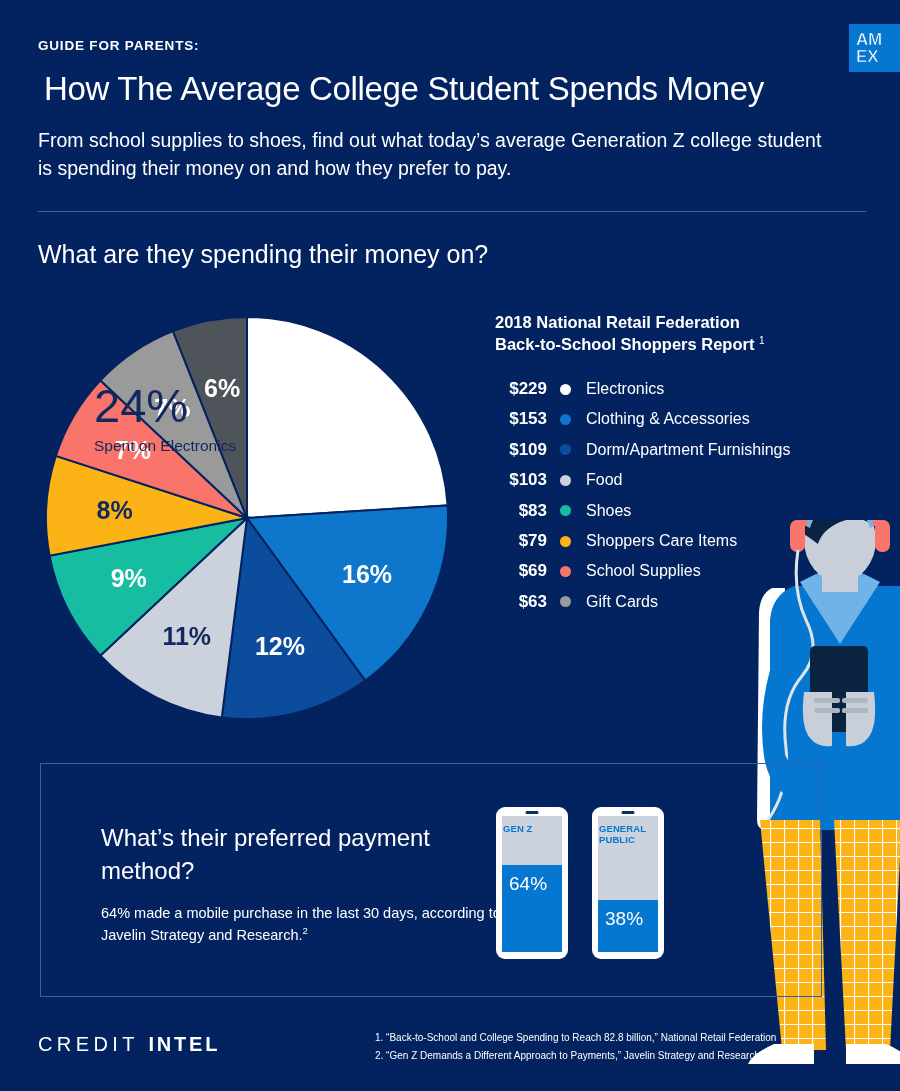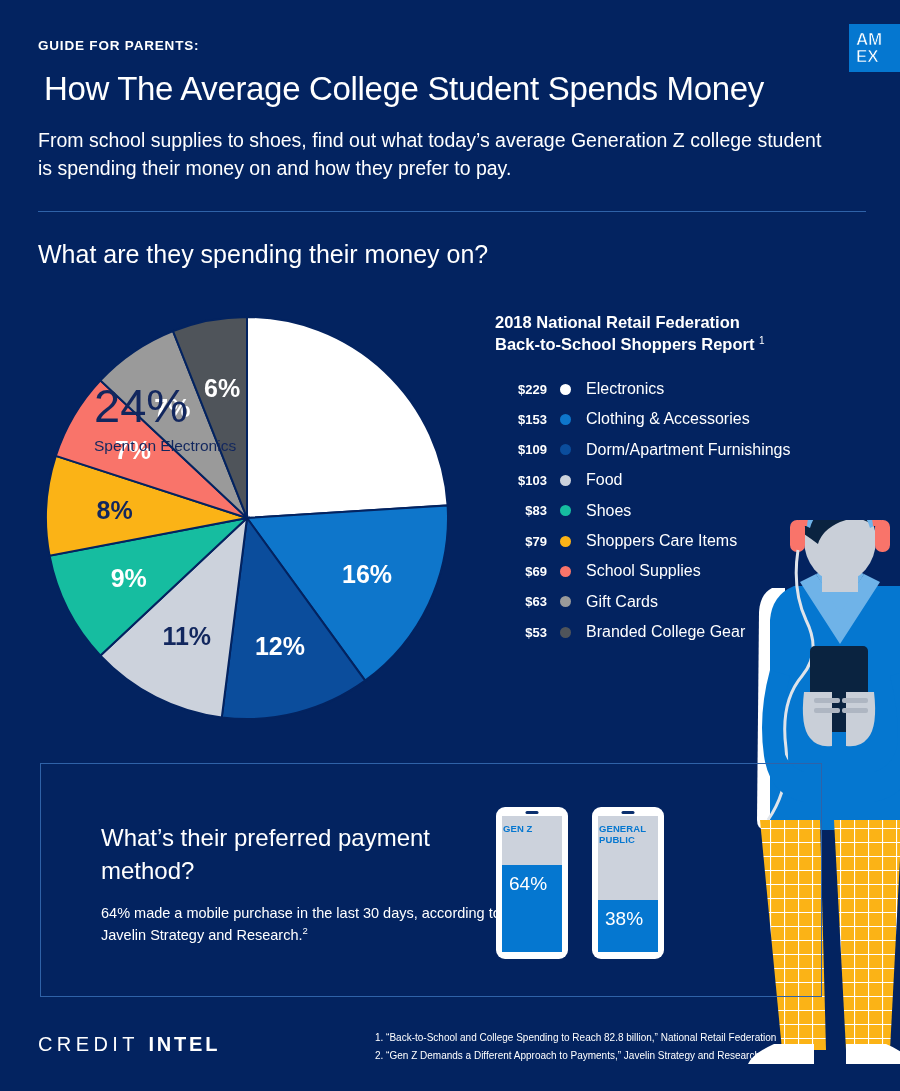--- a/index.html
+++ b/index.html
@@ -78,21 +78,21 @@
   .legend { position: absolute; left: 495px; top: 311px; width: 400px; }
   .legend-title {
     font-size: 16.5px; font-weight: bold; color: #ffffff;
     line-height: 1.36; margin-bottom: 18px;
   }
   .legend-title sup { font-size: 10px; font-weight: normal; }
   .legend-row {
     display: flex; align-items: center; height: 30.4px;
   }
   .legend-amt {
-    width: 52px; text-align: right; font-size: 13px; font-weight: bold;
+    width: 52px; text-align: right; font-size: 17px; font-weight: bold;
     color: #ffffff; flex: none;
   }
   .legend-dot {
     width: 11px; height: 11px; border-radius: 50%;
     margin-left: 13px; flex: none;
   }
   .legend-name {
     margin-left: 15px; font-size: 16px; font-weight: 300; color: #ffffff;
   }
 
@@ -240,25 +240,20 @@
         <div class="legend-row">
           <span class="legend-amt">$69</span>
           <span class="legend-dot" style="background: rgb(249, 116, 106);"></span>
           <span class="legend-name">School Supplies</span>
         </div>
         <div class="legend-row">
           <span class="legend-amt">$63</span>
           <span class="legend-dot" style="background: rgb(154, 154, 154);"></span>
           <span class="legend-name">Gift Cards</span>
         </div>
-        <div class="legend-row">
-          <span class="legend-amt">$53</span>
-          <span class="legend-dot" style="background: rgb(79, 84, 90);"></span>
-          <span class="legend-name">Branded College Gear</span>
-        </div>
       </div>
   </div>
 
   <div class="student">
     <svg width="180" height="571" viewBox="0 0 180 571">
 
       <path d="M30 68 q-12 6 -13 24 L15 300 q0 10 10 10 l18 0 0 -242 z" fill="#ffffff"></path>
       <path d="M168 66 q14 8 15 26 l0 218 -34 0 0 -244 z" fill="#ffffff"></path>
 
       <path d="M52 66 q-22 9 -24 34 l0 210 158 0 0 -212 q-2 -24 -24 -32 z" fill="#0577d0"></path>

